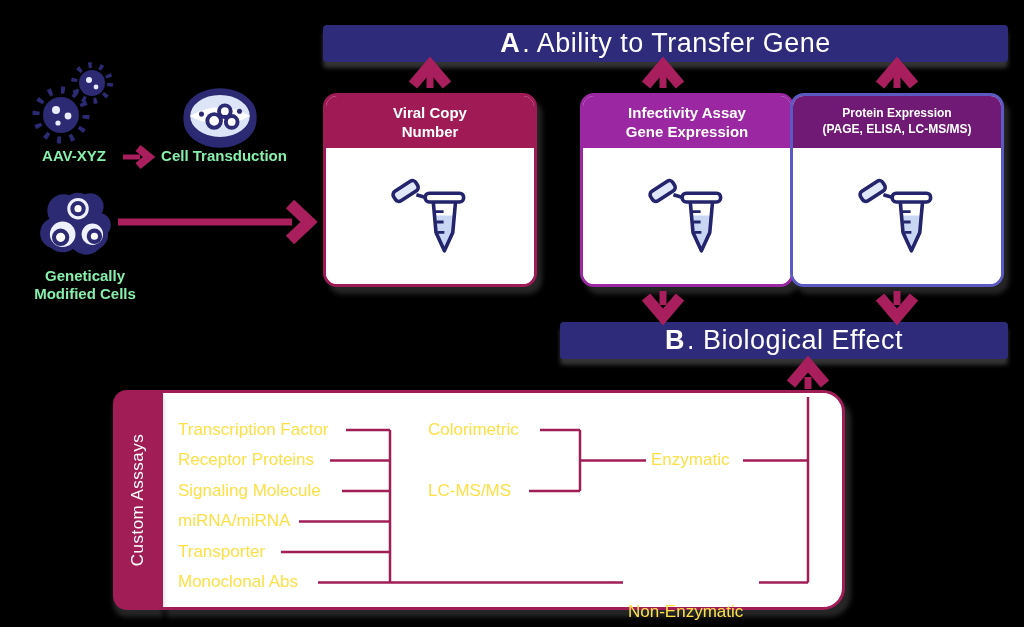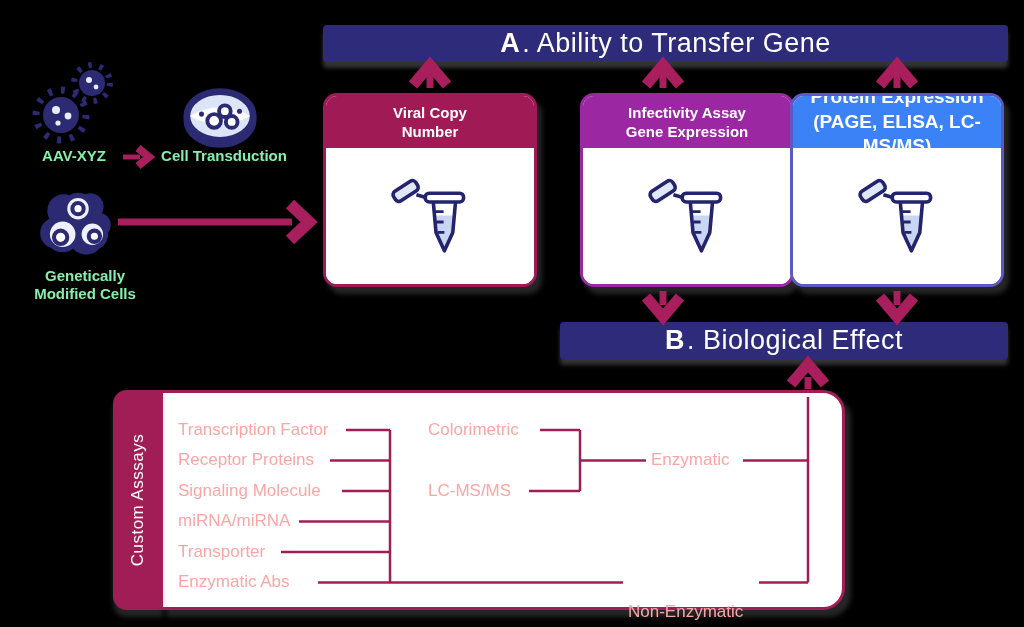--- a/index.html
+++ b/index.html
@@ -27,41 +27,41 @@
   .card-header{
     height:52px;display:flex;flex-direction:column;justify-content:center;
     color:#fff;font-size:15px;font-weight:600;text-align:center;line-height:1.3;
   }
   .card-body{flex:1;background:#fff;display:flex;align-items:center;justify-content:center;}
   #card-1{left:323px;border:3px solid #a01b56;}
   #card-1 .card-header{background:#a01b56;}
   #card-2{left:556px;border:3px solid #9b27a2;margin-left:24px;}
   #card-2 .card-header{background:#9b27a2;}
   #card-3{left:790px;border:3px solid #5b59c2;}
-  #card-3 .card-header{background:#3b82f6;font-size:19px;}
+  #card-3 .card-header{background:#701a75;font-size:12px;}
   
   #assay-tab{
     position:absolute;left:113px;top:390px;width:50px;height:220px;
     background:#a01d56;border-radius:14px 0 0 14px;
     display:flex;align-items:center;justify-content:center;
     box-shadow:0 7px 5px rgba(110,110,110,.35);
   }
   #assay-tab span{
     transform:rotate(-90deg);white-space:nowrap;color:#fff;
     font-size:17px;font-weight:500;letter-spacing:.5px;
   }
   #assay-box{
     position:absolute;left:160px;top:390px;width:685px;height:220px;
     background:#fff;border:3px solid #a01d56;border-radius:0 22px 22px 0;
     box-sizing:border-box;box-shadow:6px 7px 5px rgba(110,110,110,.35);
   }
   
   .node-label{
     position:absolute;transform:translateY(-50%);
-    color:#fca5a5;font-size:17px;font-weight:500;white-space:nowrap;z-index:6;
+    color:#fde047;font-size:17px;font-weight:500;white-space:nowrap;z-index:6;
   }
   .side-label{
     position:absolute;text-align:center;color:#86efac;
     font-size:15px;font-weight:bold;line-height:18px;z-index:6;
   }
   
   #overlay{position:absolute;left:0;top:0;z-index:5;pointer-events:none;}
   .icon-svg{position:absolute;z-index:4;}
 </style>
 </head>
@@ -178,21 +178,21 @@
   <div id="assay-box"></div>
   <div id="assay-tab">
     <span>Custom Asssays</span>
   </div>
 
   <div class="node-label" style="left:178px;top:430px">Transcription Factor</div>
   <div class="node-label" style="left:178px;top:460px">Receptor Proteins</div>
   <div class="node-label" style="left:178px;top:491px">Signaling Molecule</div>
   <div class="node-label" style="left:178px;top:521px">miRNA/miRNA</div>
   <div class="node-label" style="left:178px;top:552px">Transporter</div>
-  <div class="node-label" style="left:178px;top:582px">Enzymatic Abs</div>
+  <div class="node-label" style="left:178px;top:582px">Monoclonal Abs</div>
 
   <div class="node-label" style="left:428px;top:430px">Colorimetric</div>
   <div class="node-label" style="left:428px;top:491px">LC-MS/MS</div>
   <div class="node-label" style="left:651px;top:460px">Enzymatic</div>
   <div class="node-label" style="left:628px;top:612px">Non-Enzymatic</div>
 
   <svg id="overlay" width="1024" height="627" viewBox="0 0 1024 627">
 
     <g stroke="#a91e5c">
       <line x1="123" y1="157" x2="140" y2="157" stroke-width="5"></line>

